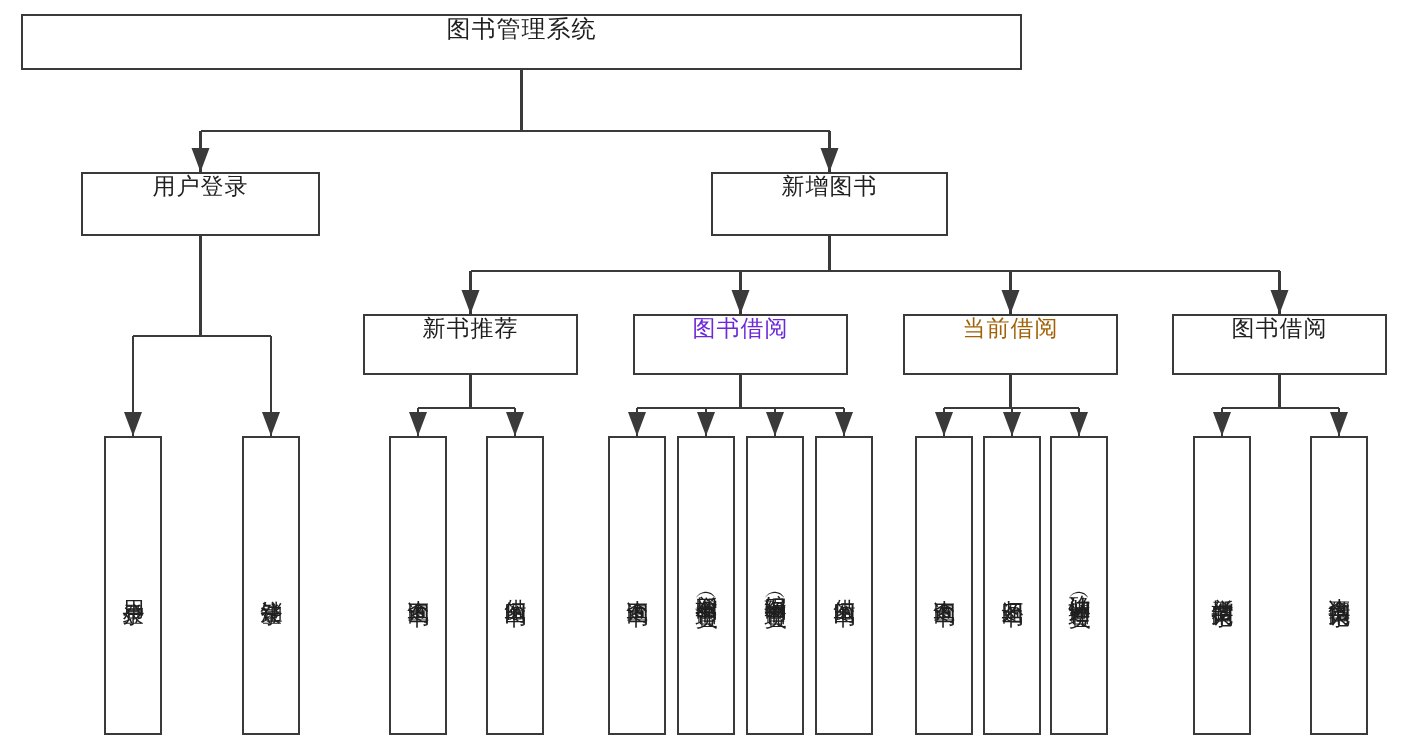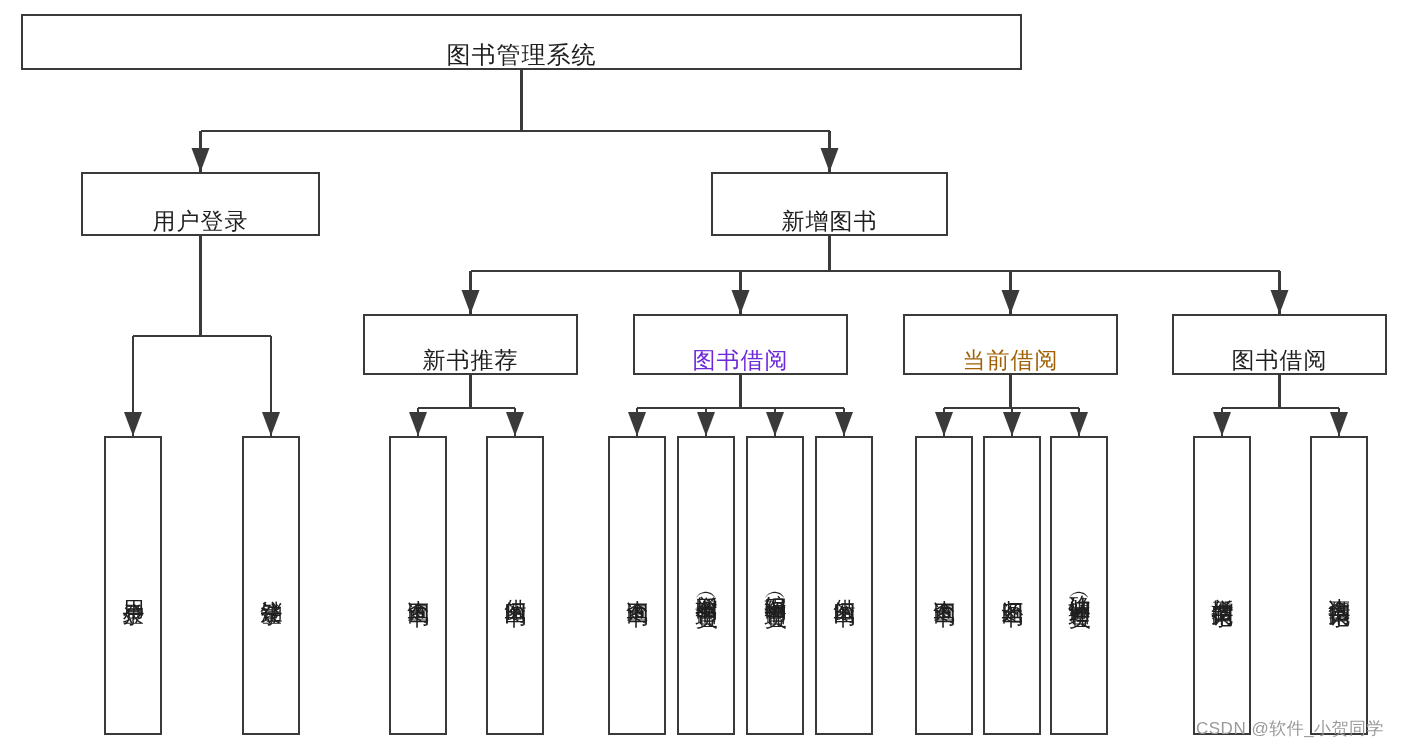--- a/index.html
+++ b/index.html
@@ -9,21 +9,21 @@
     font-family:"Liberation Sans","DejaVu Sans",sans-serif;
     overflow:hidden;position:relative;
   }
   #diagram-root{position:relative;width:1405px;height:747px;}
   svg#connector-layer{position:absolute;left:0;top:0;width:1405px;height:747px;}
   .node{
     position:absolute;
     box-sizing:border-box;
     background:#ffffff;
     border:2.5px solid #3a3a3a;
-    display:flex;align-items:flex-end;justify-content:center;
+    display:flex;align-items:flex-start;justify-content:center;
     color:#1f1f1f;
   }
   .node-h{}
   .node-h .node-label{
     font-size:23px;letter-spacing:1px;line-height:1.1;white-space:nowrap;
   }
   .node-root .node-label{font-size:24px;}
   .node-v{padding:6px 2px;align-items:center;justify-content:center;}
   .node-v .node-label{
     writing-mode:vertical-rl;
@@ -156,14 +156,13 @@
       <div class="node node-v" style="left: 1050px; top: 436px; width: 58px; height: 299px; border-color: rgb(58, 58, 58); background: rgb(255, 255, 255);">
         <span class="node-label" style="color: rgb(31, 31, 31);">确认归还（管理员）</span>
       </div>
       <div class="node node-v" style="left: 1193px; top: 436px; width: 58px; height: 299px; border-color: rgb(58, 58, 58); background: rgb(255, 255, 255);">
         <span class="node-label" style="color: rgb(31, 31, 31);">新增借阅记录</span>
       </div>
       <div class="node node-v" style="left: 1310px; top: 436px; width: 58px; height: 299px; border-color: rgb(58, 58, 58); background: rgb(255, 255, 255);">
         <span class="node-label" style="color: rgb(31, 31, 31);">查询借阅记录</span>
       </div>
     </div>
-  <div class="watermark" style="left: 1196px; top: 717px;">CSDN @软件_小贺同学</div>
 </div>
 
 </body></html>

